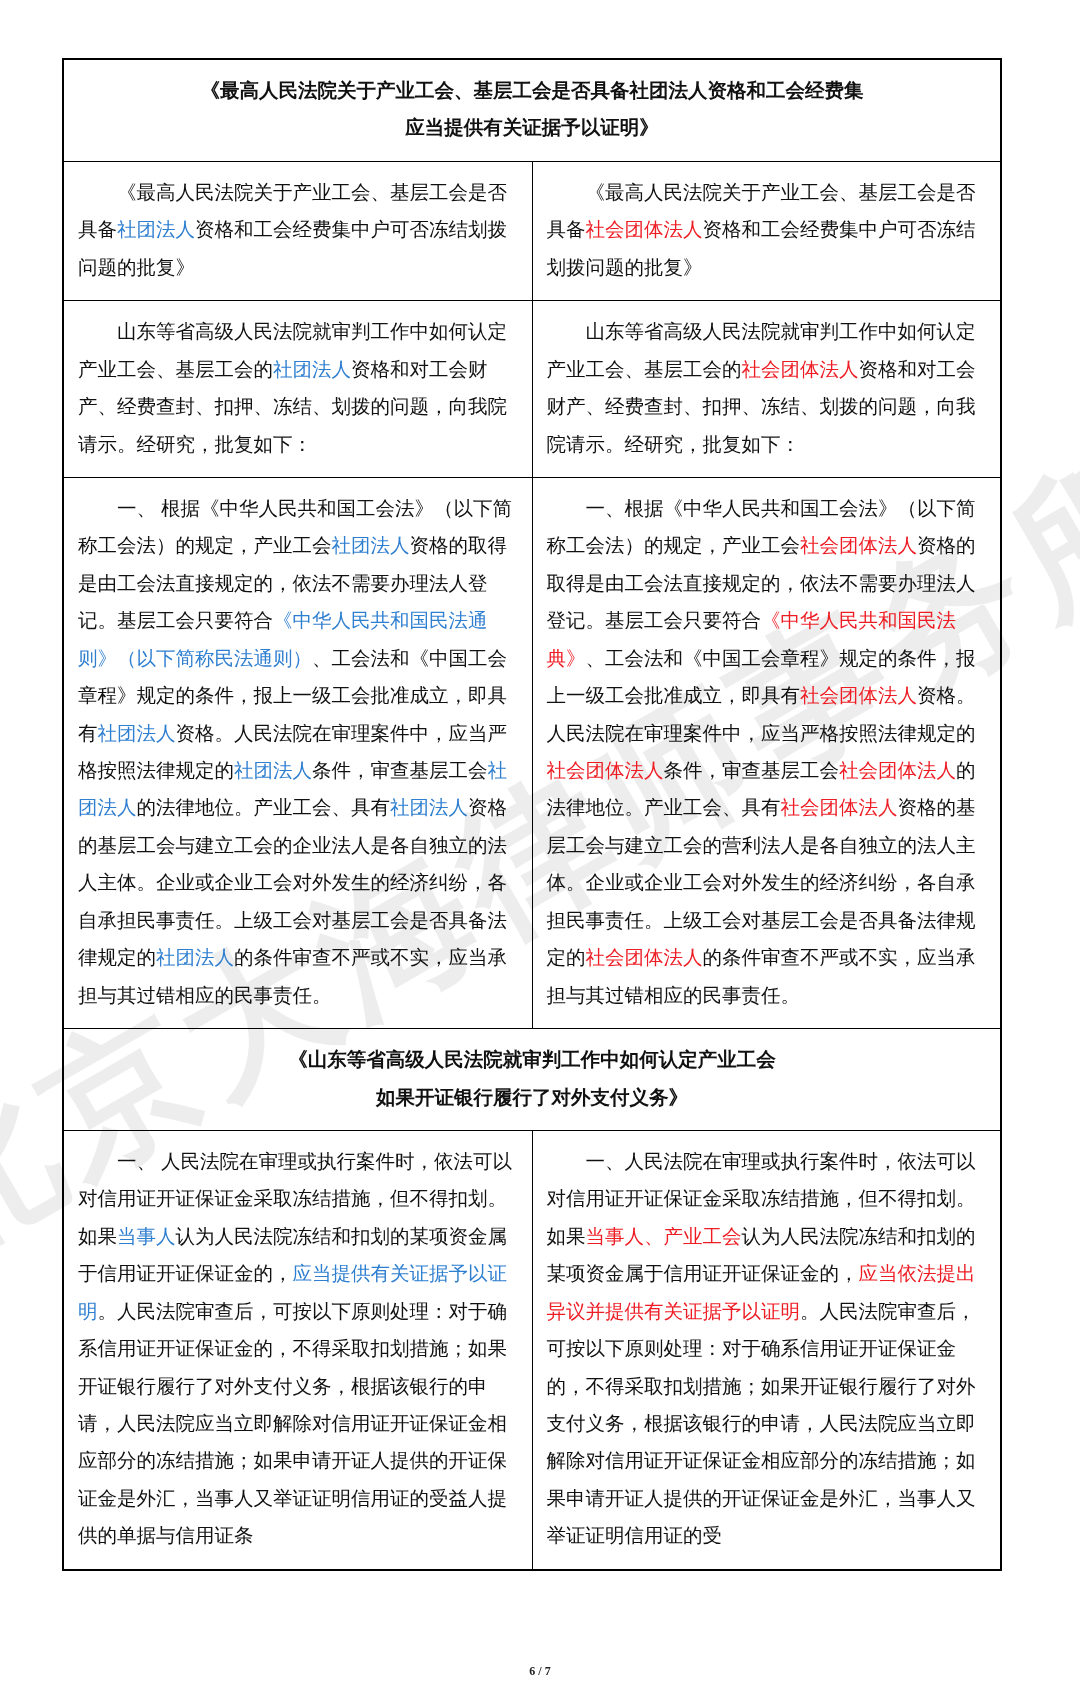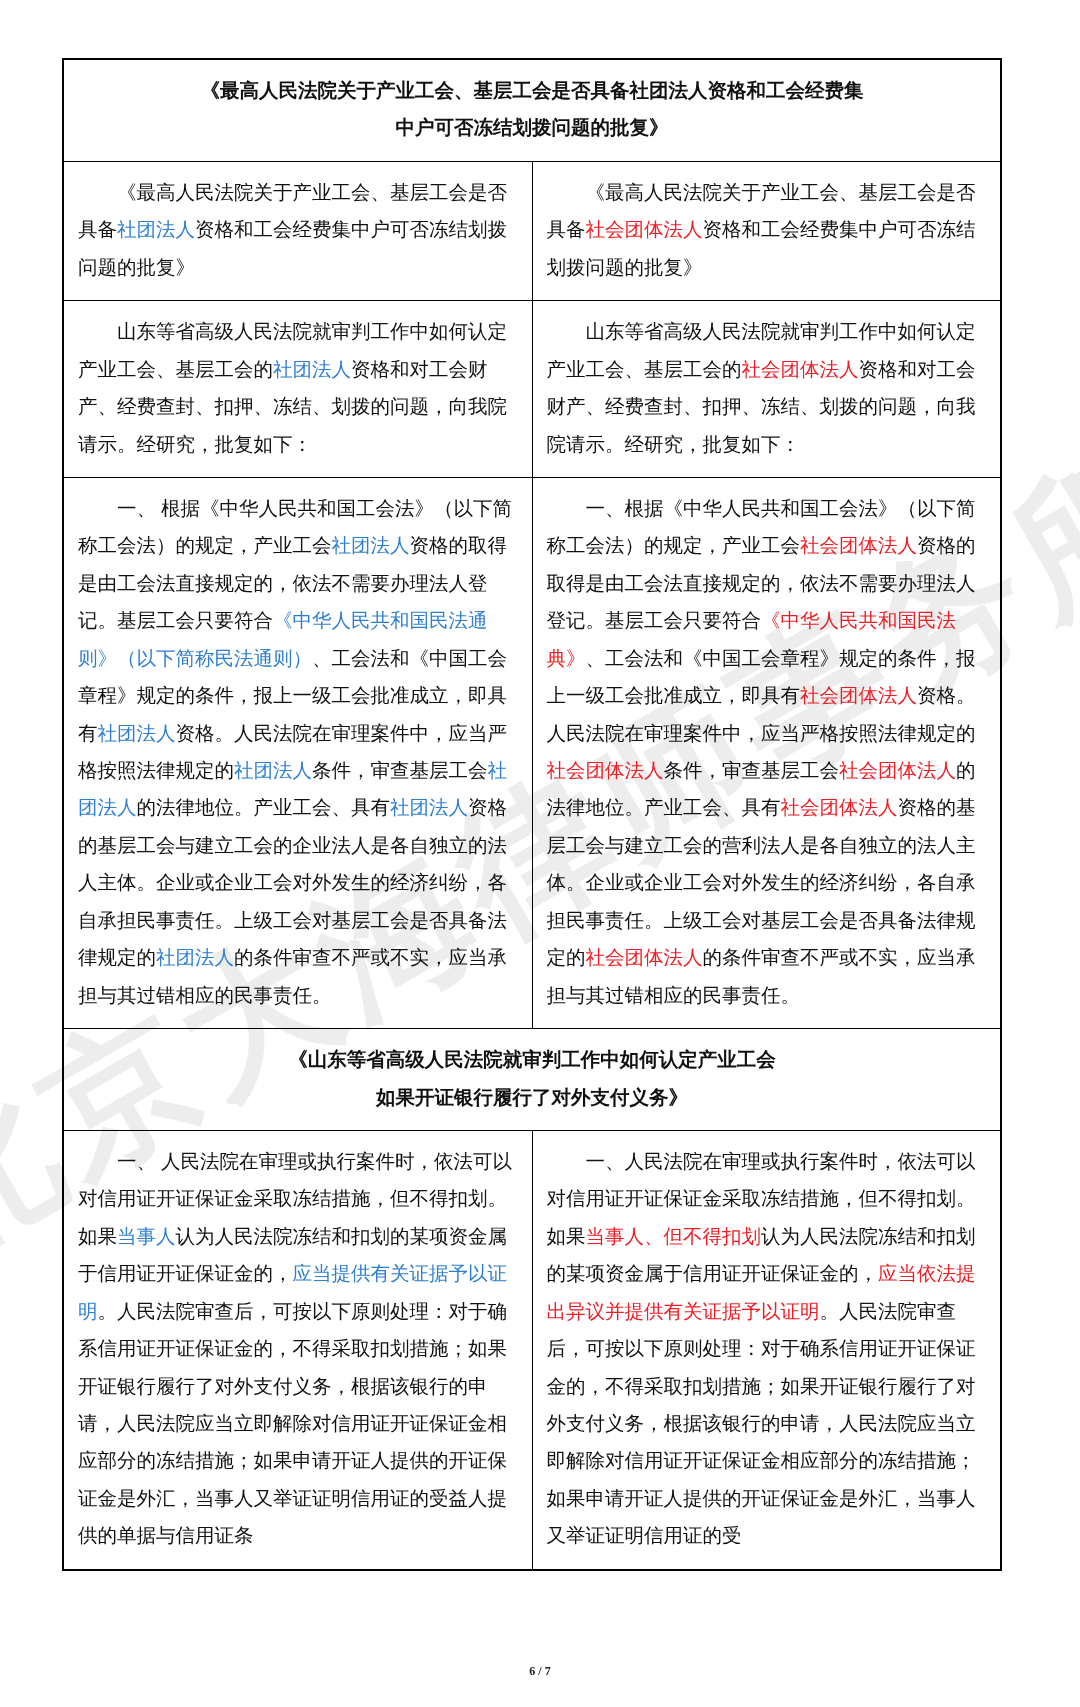--- a/index.html
+++ b/index.html
@@ -95,21 +95,21 @@
   <table class="doc-table">
     <colgroup>
       <col style="width:50%">
       <col style="width:50%">
     </colgroup>
     <tbody>
 
       <tr>
         <td class="heading-cell" colspan="2">
           <span class="line">《最高人民法院关于产业工会、基层工会是否具备社团法人资格和工会经费集</span>
-          <span class="line">中户可否冻结划拨问题的批复》</span>
+          <span class="line">应当提供有关证据予以证明》</span>
         </td>
       </tr>
 
       <tr>
         <td>
           <div class="cell-inner indent"><span>《最高人民法院关于产业工会、基层工会是否具备</span><span class="blue">社团法人</span><span>资格和工会经费集中户可否冻结划拨问题的批复》</span></div>
         </td>
         <td>
           <div class="cell-inner indent"><span>《最高人民法院关于产业工会、基层工会是否具备</span><span class="red">社会团体法人</span><span>资格和工会经费集中户可否冻结划拨问题的批复》</span></div>
         </td>
@@ -138,21 +138,21 @@
           <span class="line">《山东等省高级人民法院就审判工作中如何认定产业工会</span>
           <span class="line">如果开证银行履行了对外支付义务》</span>
         </td>
       </tr>
 
       <tr>
         <td>
           <div class="cell-inner indent"><span>一、 人民法院在审理或执行案件时，依法可以对信用证开证保证金采取冻结措施，但不得扣划。如果</span><span class="blue">当事人</span><span>认为人民法院冻结和扣划的某项资金属于信用证开证保证金的，</span><span class="blue">应当提供有关证据予以证明</span><span>。人民法院审查后，可按以下原则处理：对于确系信用证开证保证金的，不得采取扣划措施；如果开证银行履行了对外支付义务，根据该银行的申请，人民法院应当立即解除对信用证开证保证金相应部分的冻结措施；如果申请开证人提供的开证保证金是外汇，当事人又举证证明信用证的受益人提供的单据与信用证条</span></div>
         </td>
         <td>
-          <div class="cell-inner indent"><span>一、人民法院在审理或执行案件时，依法可以对信用证开证保证金采取冻结措施，但不得扣划。如果</span><span class="red">当事人、但不得扣划</span><span>认为人民法院冻结和扣划的某项资金属于信用证开证保证金的，</span><span class="red">应当依法提出异议并提供有关证据予以证明</span><span>。人民法院审查后，可按以下原则处理：对于确系信用证开证保证金的，不得采取扣划措施；如果开证银行履行了对外支付义务，根据该银行的申请，人民法院应当立即解除对信用证开证保证金相应部分的冻结措施；如果申请开证人提供的开证保证金是外汇，当事人又举证证明信用证的受</span></div>
+          <div class="cell-inner indent"><span>一、人民法院在审理或执行案件时，依法可以对信用证开证保证金采取冻结措施，但不得扣划。如果</span><span class="red">当事人、产业工会</span><span>认为人民法院冻结和扣划的某项资金属于信用证开证保证金的，</span><span class="red">应当依法提出异议并提供有关证据予以证明</span><span>。人民法院审查后，可按以下原则处理：对于确系信用证开证保证金的，不得采取扣划措施；如果开证银行履行了对外支付义务，根据该银行的申请，人民法院应当立即解除对信用证开证保证金相应部分的冻结措施；如果申请开证人提供的开证保证金是外汇，当事人又举证证明信用证的受</span></div>
         </td>
       </tr>
 
     </tbody>
   </table>
 
   <div class="footer">6 / 7</div>
 
 </div>
 

